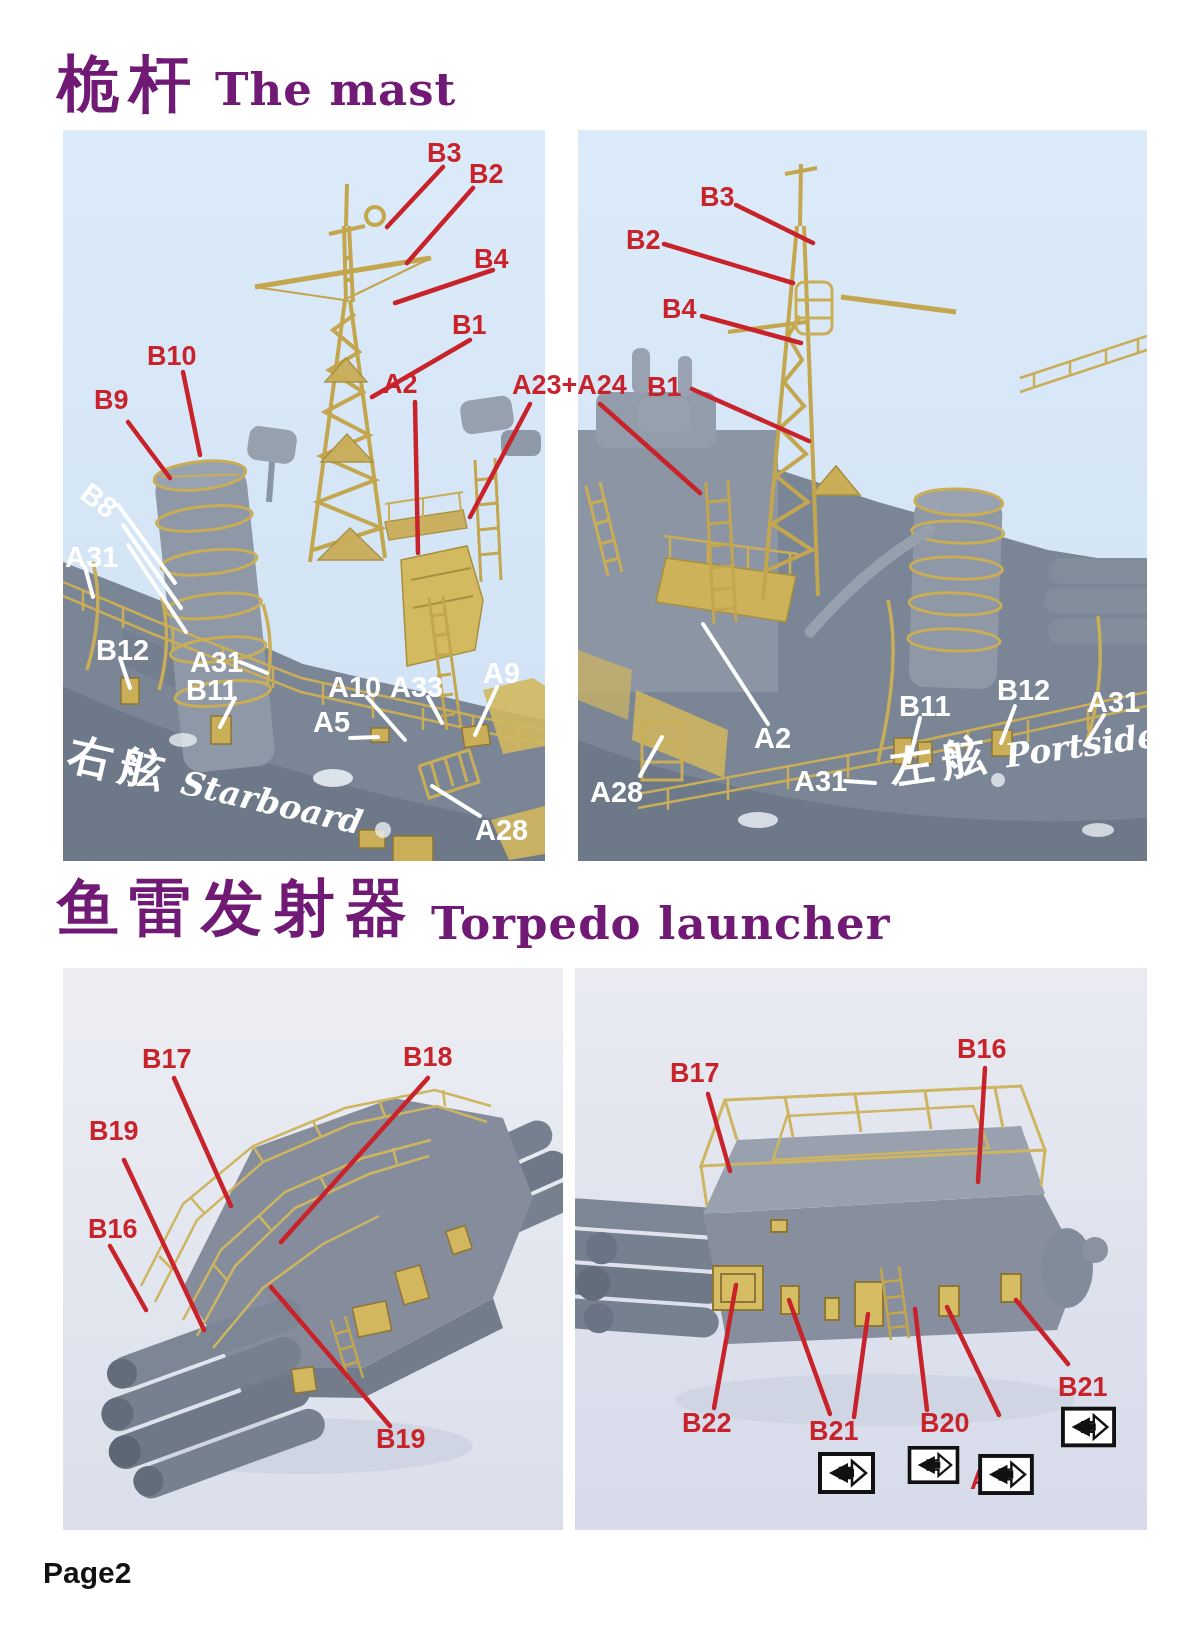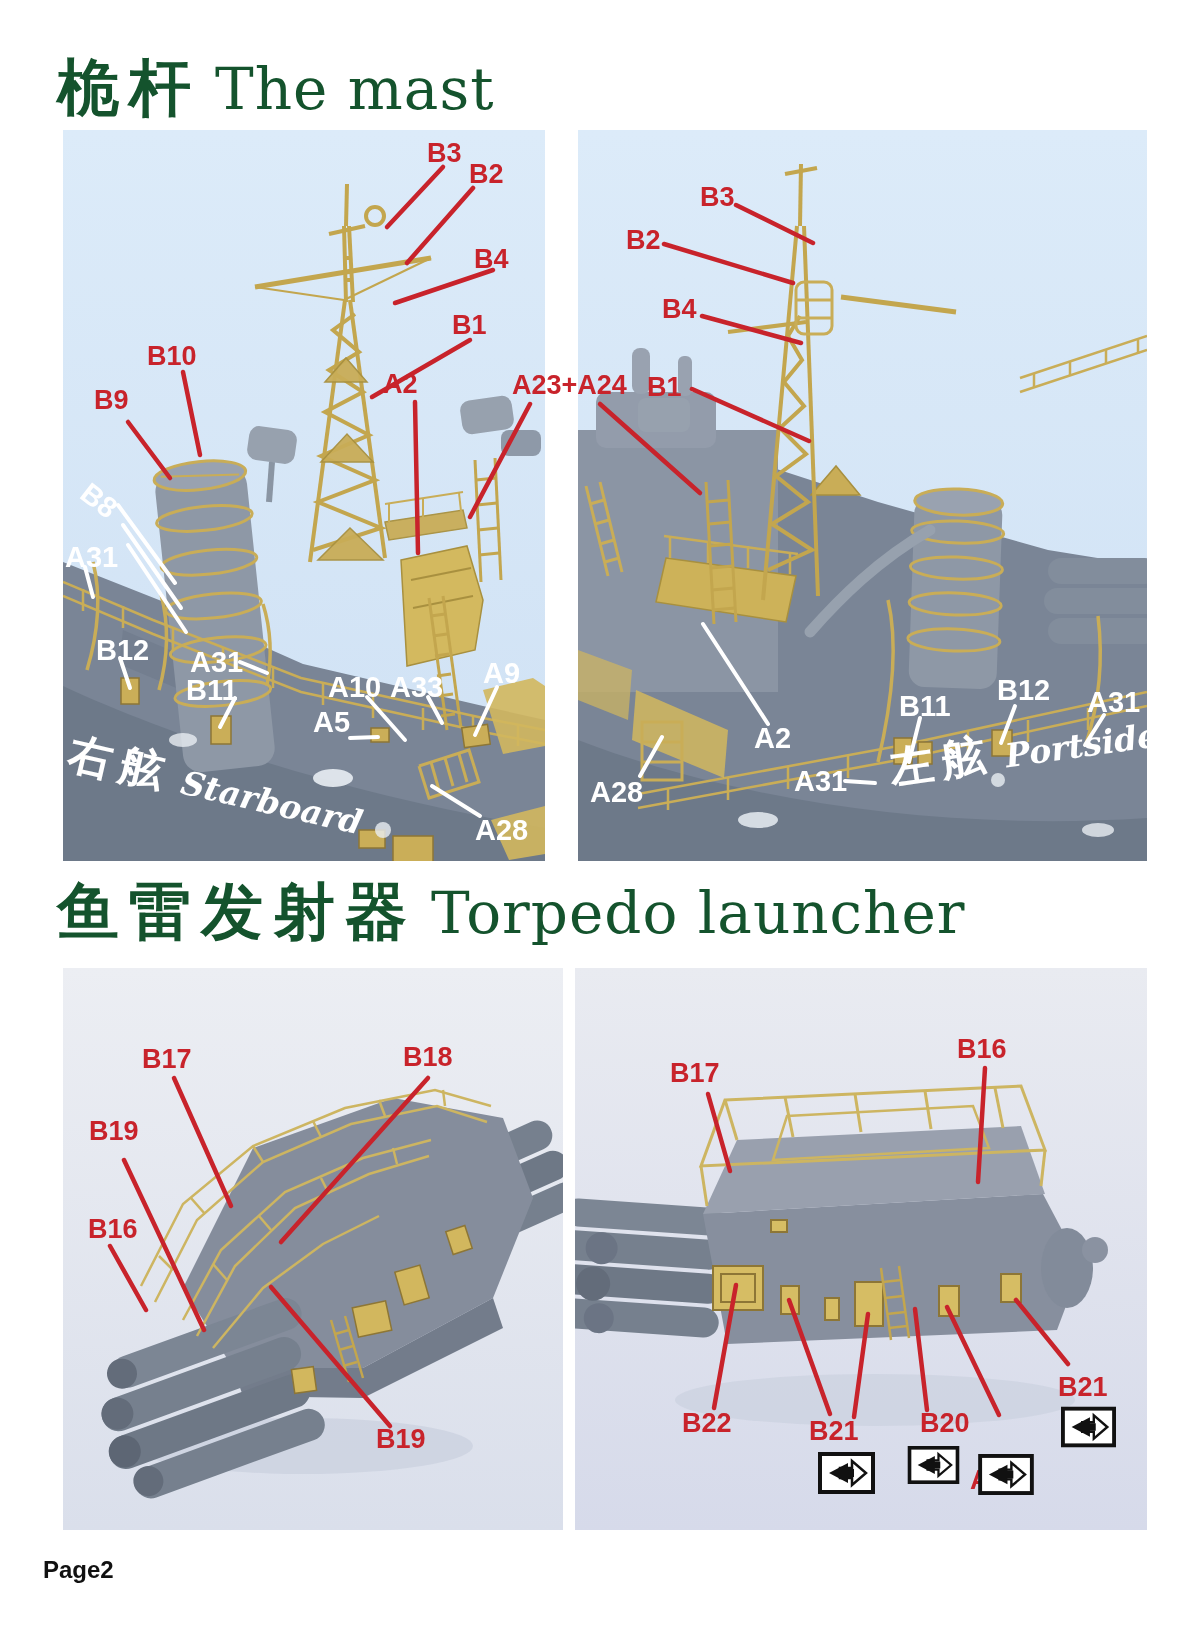--- a/index.html
+++ b/index.html
@@ -1,34 +1,34 @@
 <!DOCTYPE html>
 <html><head>
 <meta charset="utf-8">
 <style>
   html,body{margin:0;padding:0;background:#ffffff;}
   .page{position:relative;width:1200px;height:1627px;background:#ffffff;overflow:hidden;
         font-family:"Liberation Sans",sans-serif;}
-  .heading{position:absolute;display:flex;align-items:baseline;z-index:2;color:#14532d;}
+  .heading{position:absolute;display:flex;align-items:baseline;z-index:2;color:#701a75;}
   .heading .zh{font-family:"DejaVu Serif",serif;font-weight:700;font-size:62px;letter-spacing:10px;}
-  .heading .en{font-family:"DejaVu Serif",serif;font-weight:400;font-size:58px;margin-left:14px;letter-spacing:1px;margin-top:13px;}
+  .heading .en{font-family:"DejaVu Serif",serif;font-weight:700;font-size:45px;margin-left:14px;letter-spacing:1px;margin-top:13px;}
   .photo{position:absolute;z-index:1;}
   .photo svg{display:block;}
   .overlay{position:absolute;left:0;top:0;z-index:3;pointer-events:none;}
   .lbl{position:absolute;z-index:4;font-weight:bold;line-height:1;white-space:nowrap;}
   .lbl.red{color:#c8232b;font-size:27px;}
   .lbl.white{color:#ffffff;font-size:29px;}
   .caption{position:absolute;z-index:4;display:flex;align-items:baseline;color:#ffffff;white-space:nowrap;}
   .caption .zh{font-family:"DejaVu Sans",sans-serif;font-size:44px;font-weight:700;letter-spacing:8px;}
   .caption .en{font-family:"DejaVu Serif",serif;font-style:italic;font-weight:700;font-size:33px;margin-left:12px;}
   .rot38{transform:rotate(38deg);transform-origin:left top;}
   .rot13{transform:rotate(13deg);transform-origin:left top;}
   .rotm8{transform:rotate(-8deg);transform-origin:left top;}
   .arrowbox{position:absolute;z-index:4;}
-  .footer{position:absolute;left:43px;top:1556px;font-size:24px;font-weight:bold;color:#111;z-index:2;}
+  .footer{position:absolute;left:43px;top:1556px;font-size:30px;font-weight:bold;color:#111;z-index:2;}
 </style>
 </head>
 <body>
 
 <div class="page">
 
   <div class="heading" style="left:57px;top:42px;">
     <span class="zh">桅杆</span>
     <span class="en">The mast</span>
   </div>
@@ -281,21 +281,21 @@
         <rect x="316" y="608" width="18" height="26"></rect>
         <rect x="340" y="612" width="14" height="22"></rect>
         <rect x="414" y="600" width="20" height="26"></rect>
       </g>
       <ellipse cx="180" cy="690" rx="20" ry="8" fill="#e8edf3" opacity="0.85"></ellipse>
       <circle cx="420" cy="650" r="7" fill="#e8edf3" opacity="0.8"></circle>
       <ellipse cx="520" cy="700" rx="16" ry="7" fill="#e8edf3" opacity="0.8"></ellipse>
     </svg>
   </div>
 
-  <div class="heading" style="left:57px;top:866px;">
+  <div class="heading" style="left:57px;top:866px;align-items:flex-end;">
     <span class="zh">鱼雷发射器</span>
     <span class="en">Torpedo launcher</span>
   </div>
 
   <div class="photo" style="left:63px;top:968px;">
     <svg width="500" height="562" viewBox="0 0 500 562">
       <defs>
         <linearGradient id="stu1" x1="0" y1="0" x2="0" y2="1">
           <stop offset="0" stop-color="#eceef3"></stop>
             <stop offset="1" stop-color="#dadfeb"></stop>

